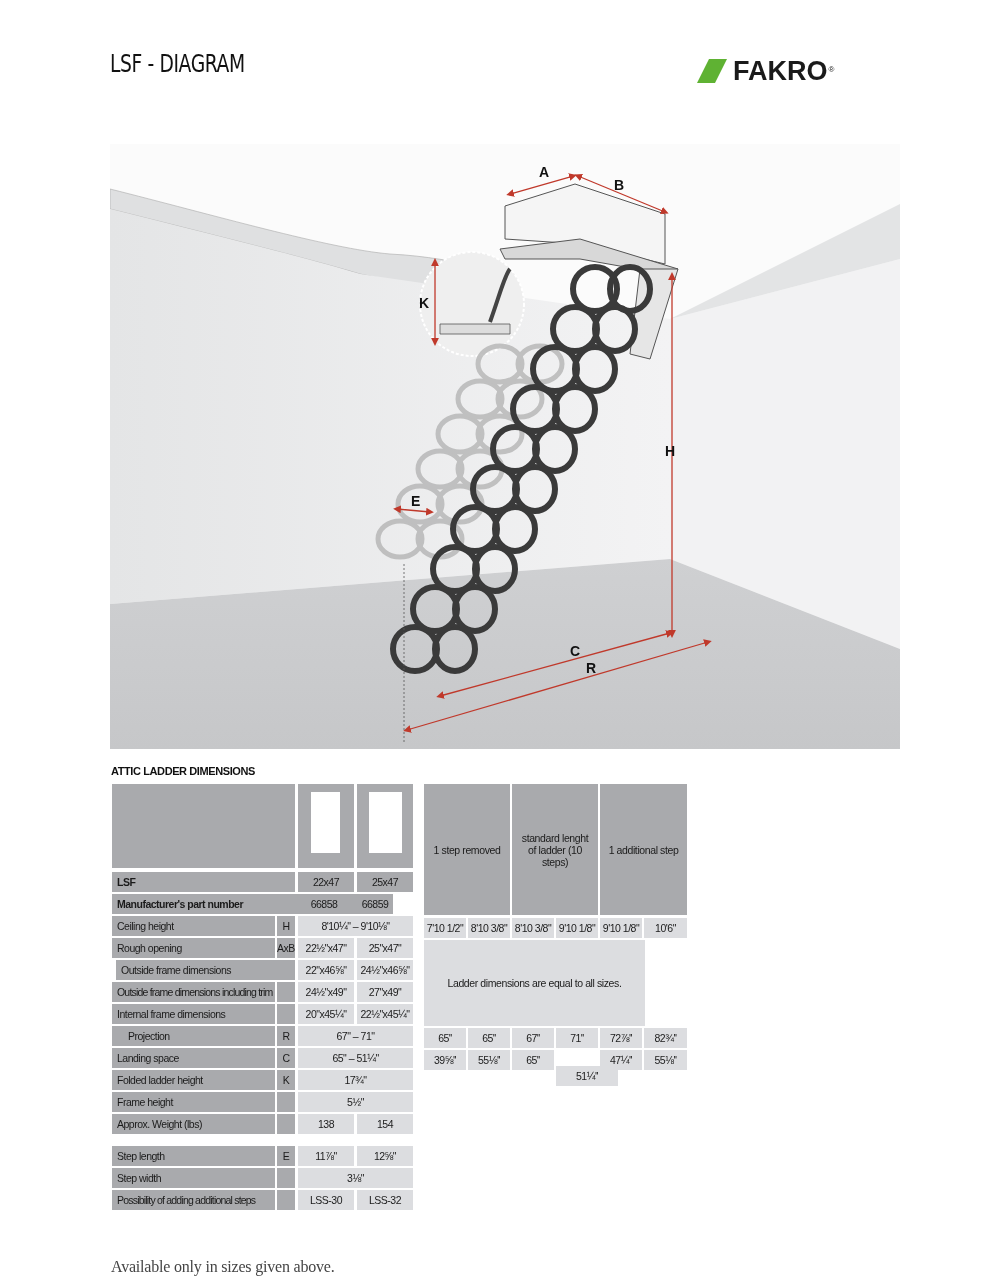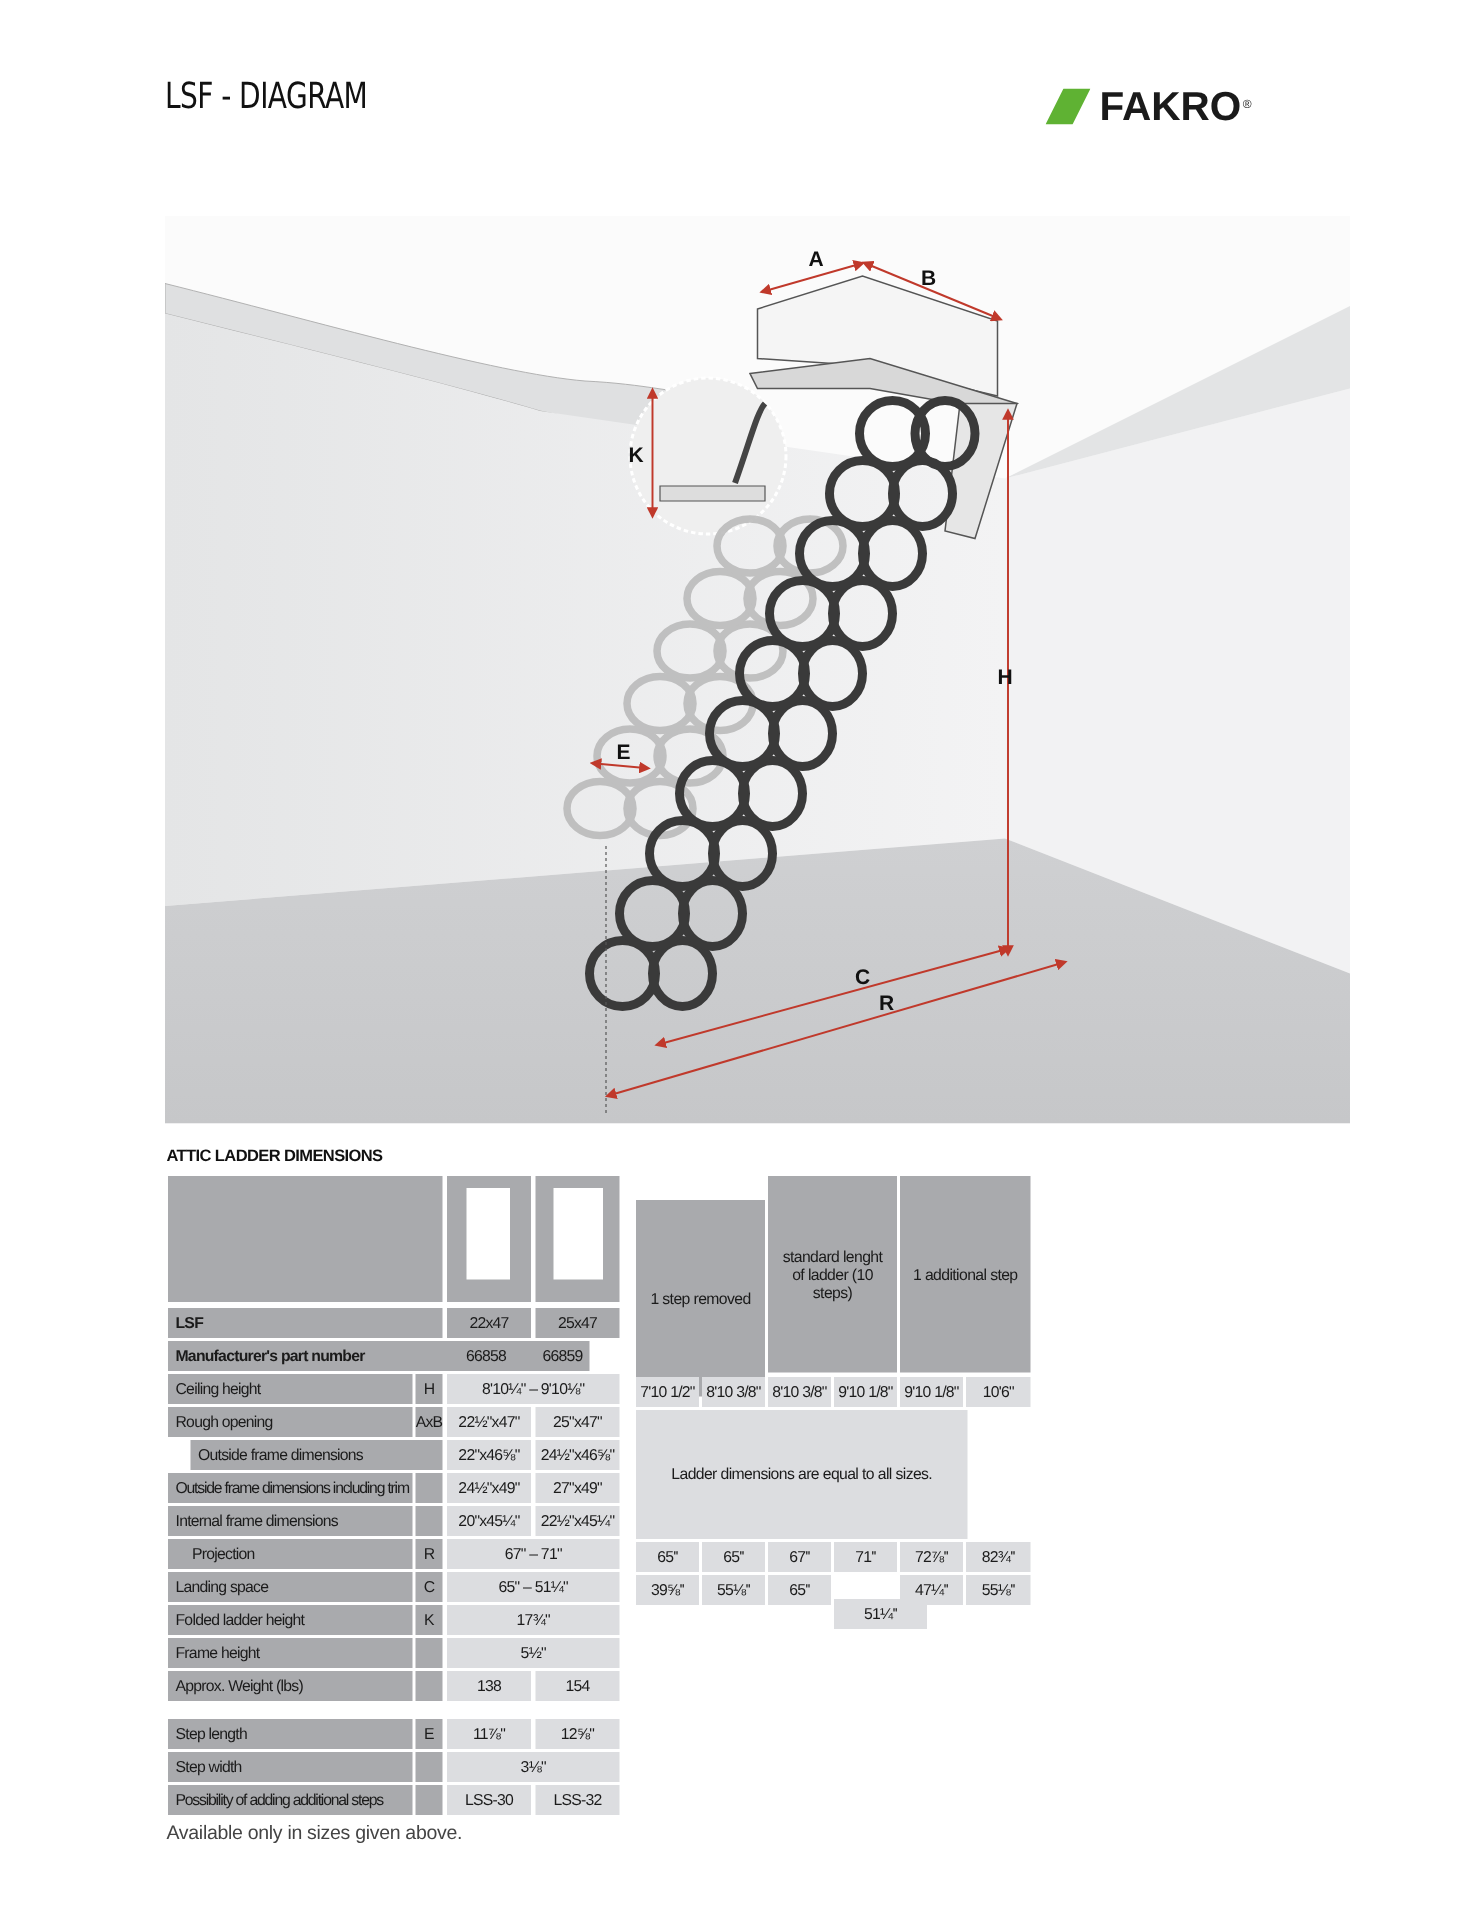--- a/index.html
+++ b/index.html
@@ -50,22 +50,22 @@
   .rcell {
     position: absolute; height: 20px; background: #dcdde0; text-align: center;
     font-size: 10.5px; line-height: 20px; letter-spacing: -0.5px; color: #1b1b1b; white-space: nowrap;
   }
   .rnote {
     position: absolute; background: #dcdde0; text-align: center;
     display: flex; align-items: center; justify-content: center;
     font-size: 10.5px; letter-spacing: -0.4px; color: #1b1b1b;
   }
   .footnote {
-    position: absolute; left: 111px; top: 1214px; font-size: 13px; color: #444;
-    font-family: Liberation Sans, sans-serif; letter-spacing: -0.2px;
+    position: absolute; left: 111px; top: 1258px; font-size: 16px; color: #444;
+    font-family: Liberation Serif, serif; letter-spacing: -0.2px;
   }
 </style>
 </head>
 <body>
 
 <div class="page-title">LSF - DIAGRAM</div>
 <div class="logo">
   <svg class="logo-mark" viewBox="0 0 30 24">
     <polygon points="12,0 30,0 18,24 0,24" fill="#5fb233"></polygon>
   </svg>
@@ -194,21 +194,21 @@
 
   <div class="cell c-lab" style="top:132px;left:0;width:163px;">Ceiling height</div>
   <div class="cell c-sym" style="top:132px;left:165px;width:18px;">H</div>
   <div class="cell c-val" style="top:132px;left:186px;width:115px;">8'10¼" – 9'10⅛"</div>
 
   <div class="cell c-lab" style="top:154px;left:0;width:163px;">Rough opening</div>
   <div class="cell c-sym" style="top:154px;left:165px;width:18px;">AxB</div>
   <div class="cell c-val" style="top:154px;left:186px;width:56px;">22½"x47"</div>
   <div class="cell c-val" style="top:154px;left:245px;width:56px;">25"x47"</div>
 
-  <div class="cell c-lab" style="top:176px;left:15px;width:163px;">Outside frame dimensions</div>
+  <div class="cell c-lab" style="top:176px;left:4px;width:163px;">Outside frame dimensions</div>
   <div class="cell c-sym" style="top:176px;left:165px;width:18px;"></div>
   <div class="cell c-val" style="top:176px;left:186px;width:56px;">22"x46⅝"</div>
   <div class="cell c-val" style="top:176px;left:245px;width:56px;">24½"x46⅝"</div>
 
   <div class="cell c-lab" style="top:198px;left:0;width:163px;letter-spacing:-0.8px;">Outside frame dimensions including trim</div>
   <div class="cell c-sym" style="top:198px;left:165px;width:18px;"></div>
   <div class="cell c-val" style="top:198px;left:186px;width:56px;">24½"x49"</div>
   <div class="cell c-val" style="top:198px;left:245px;width:56px;">27"x49"</div>
 
   <div class="cell c-lab" style="top:220px;left:0;width:163px;">Internal frame dimensions</div>
@@ -246,21 +246,21 @@
   <div class="cell c-sym" style="top:384px;left:165px;width:18px;"></div>
   <div class="cell c-val" style="top:384px;left:186px;width:115px;">3⅛"</div>
 
   <div class="cell c-lab" style="top:406px;left:0;width:163px;letter-spacing:-0.8px;">Possibility of adding additional steps</div>
   <div class="cell c-sym" style="top:406px;left:165px;width:18px;"></div>
   <div class="cell c-val" style="top:406px;left:186px;width:56px;">LSS-30</div>
   <div class="cell c-val" style="top:406px;left:245px;width:56px;">LSS-32</div>
 </div>
 
 <div class="rtable">
-  <div class="rhead" style="left:0;width:86px;margin-top:16px;">1 step removed</div>
+  <div class="rhead" style="left:0;width:86px;">1 step removed</div>
   <div class="rhead" style="left:88px;width:86px;">standard lenght of ladder (10 steps)</div>
   <div class="rhead" style="left:176px;width:87px;">1 additional step</div>
 
   <div class="rcell" style="top:134px;left:0;width:42px;">7'10 1/2"</div>
   <div class="rcell" style="top:134px;left:44px;width:42px;">8'10 3/8"</div>
   <div class="rcell" style="top:134px;left:88px;width:42px;">8'10 3/8"</div>
   <div class="rcell" style="top:134px;left:132px;width:42px;">9'10 1/8"</div>
   <div class="rcell" style="top:134px;left:176px;width:42px;">9'10 1/8"</div>
   <div class="rcell" style="top:134px;left:220px;width:43px;">10'6"</div>
 

